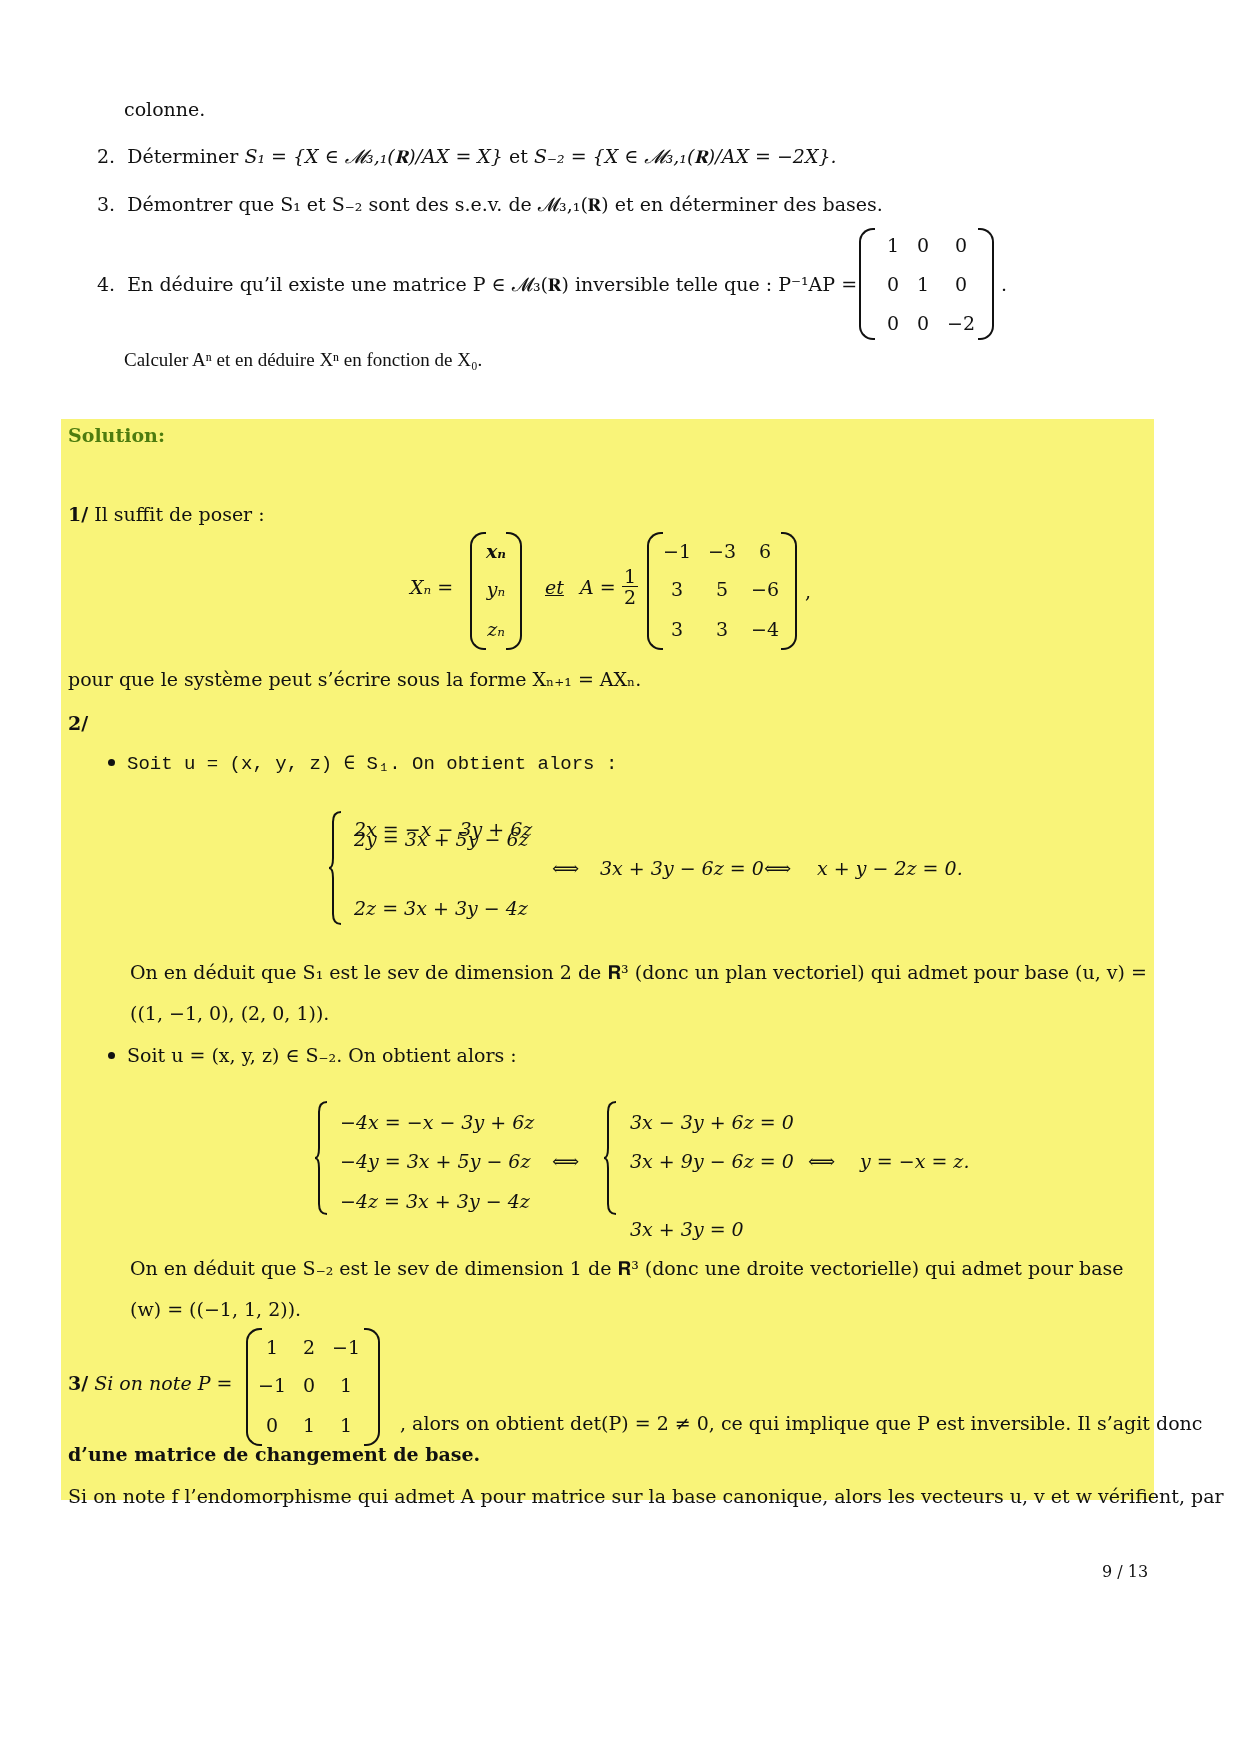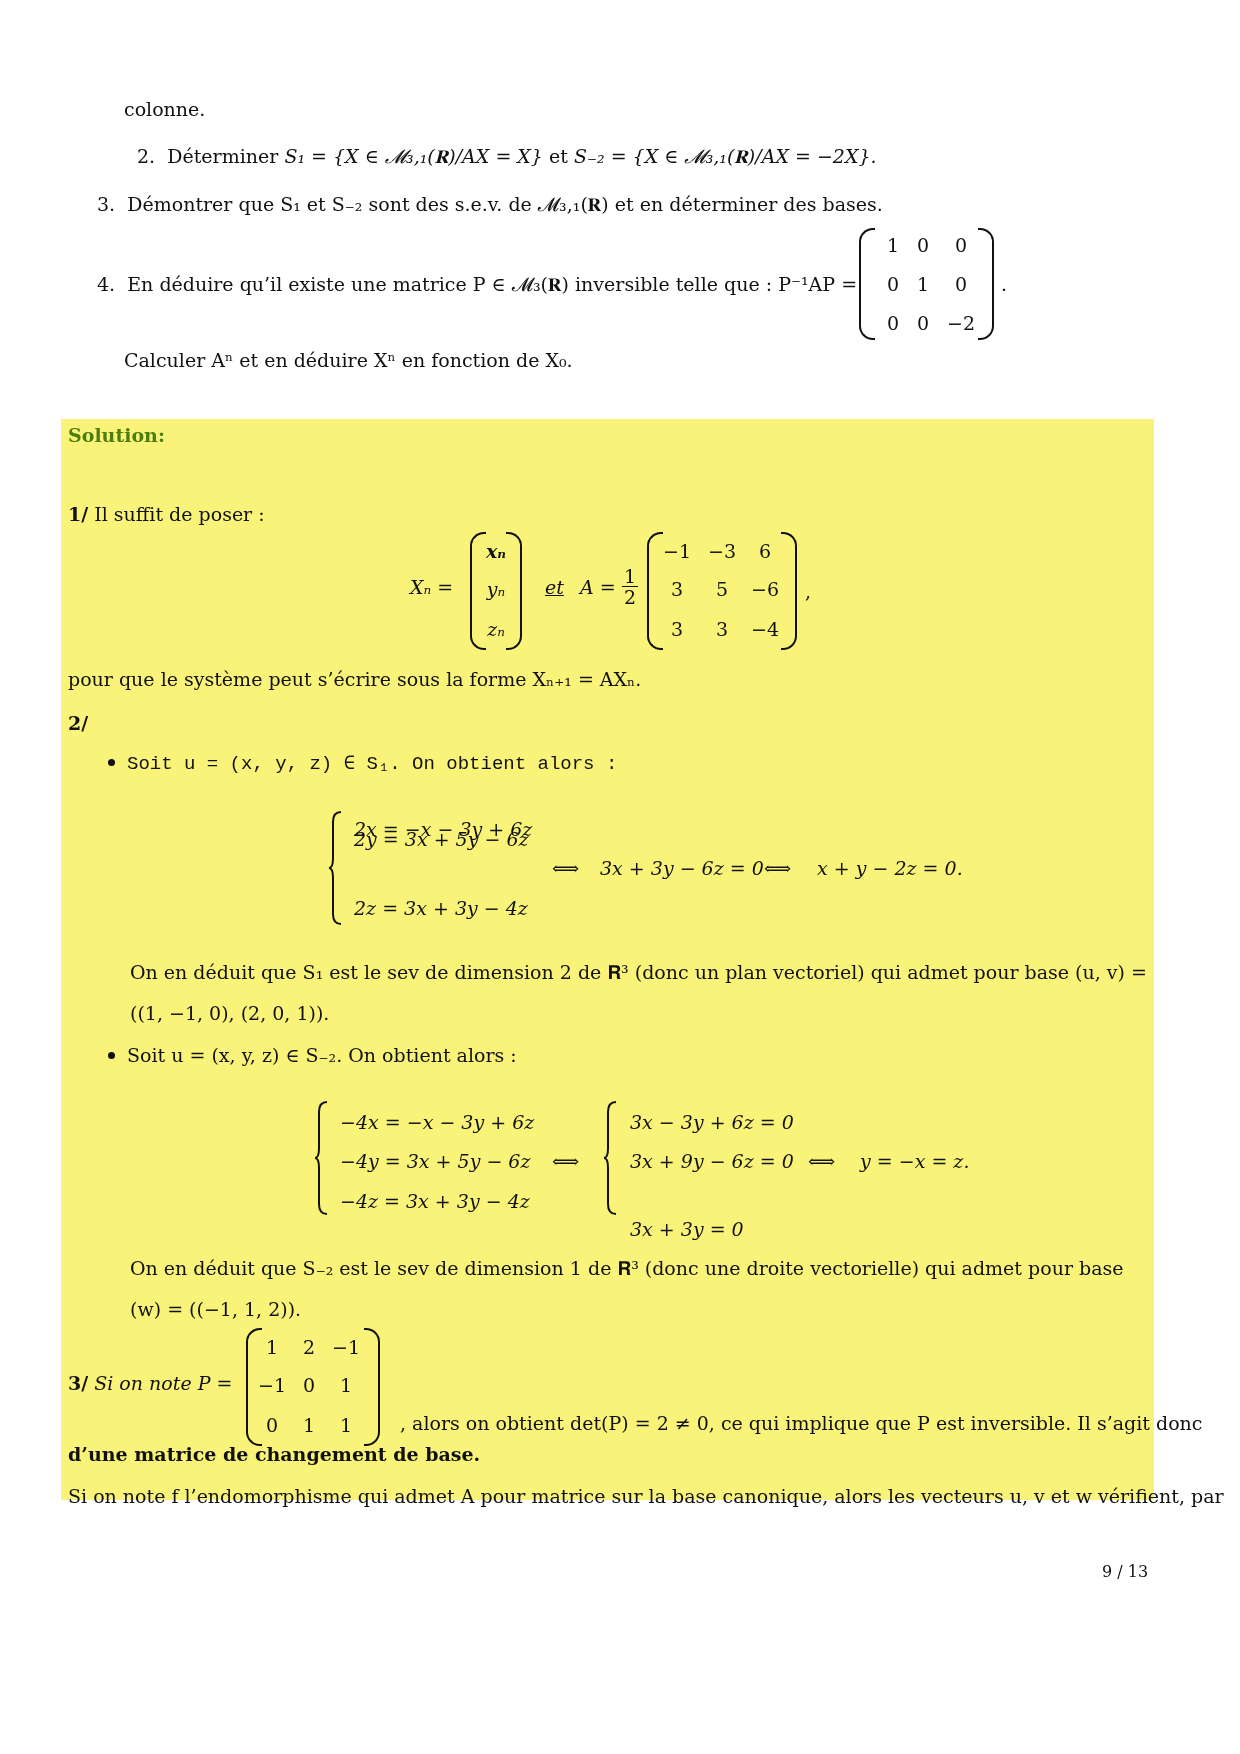--- a/index.html
+++ b/index.html
@@ -23,21 +23,21 @@
   .ul { text-decoration:underline; }
   .frac { display:inline-block; text-align:center; vertical-align:middle; }
   .frac span { display:block; line-height:20px; }
   .frac .num { border-bottom:1px solid #111; padding:0 2px; }
 </style>
 </head>
 <body>
 
 <div class="abs" style="left:124px; top:98px;">colonne.</div>
 
-<div class="abs" style="left:97px; top:145px;margin-left:40px;">
+<div class="abs" style="left:97px; top:145px;">
   <span>2.</span>&nbsp;
   <span>Déterminer</span>
   <span class="m">S₁ = {X ∈ 𝓜₃,₁(𝐑)/AX = X}</span>
   <span>et</span>
   <span class="m">S₋₂ = {X ∈ 𝓜₃,₁(𝐑)/AX = −2X}.</span>
 </div>
 
 <div class="abs" style="left:97px; top:193px;">
   <span>3.</span>&nbsp;
   <span>Démontrer que S₁ et S₋₂ sont des s.e.v. de 𝓜₃,₁(𝐑) et en déterminer des bases.</span>
@@ -55,21 +55,21 @@
   <div class="cell" style="left:84px; top:6px; width:36px;">0</div>
   <div class="cell" style="left:20px; top:45px; width:28px;">0</div>
   <div class="cell" style="left:50px; top:45px; width:28px;">1</div>
   <div class="cell" style="left:84px; top:45px; width:36px;">0</div>
   <div class="cell" style="left:20px; top:84px; width:28px;">0</div>
   <div class="cell" style="left:50px; top:84px; width:28px;">0</div>
   <div class="cell" style="left:84px; top:84px; width:36px;">−2</div>
 </div>
 <div class="abs" style="left:1001px; top:273px;">.</div>
 
-<div class="abs" style="left:124px; top:349px;">Calculer Aⁿ et en déduire Xⁿ en fonction de X₀.</div>
+<div class="abs" style="left:124px; top:349px;font-family:Liberation Serif, serif;">Calculer Aⁿ et en déduire Xⁿ en fonction de X₀.</div>
 
 <div class="sol-box"></div>
 
 <div class="abs sol-label" style="left:68px; top:424px;">Solution:</div>
 
 <div class="abs" style="left:68px; top:503px;">
   <span class="bold">1/</span>
   <span>Il suffit de poser :</span>
 </div>
 

